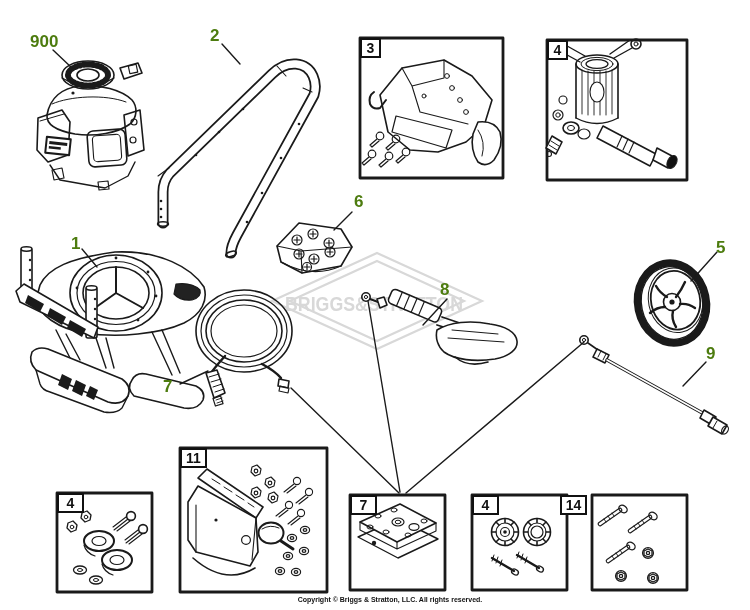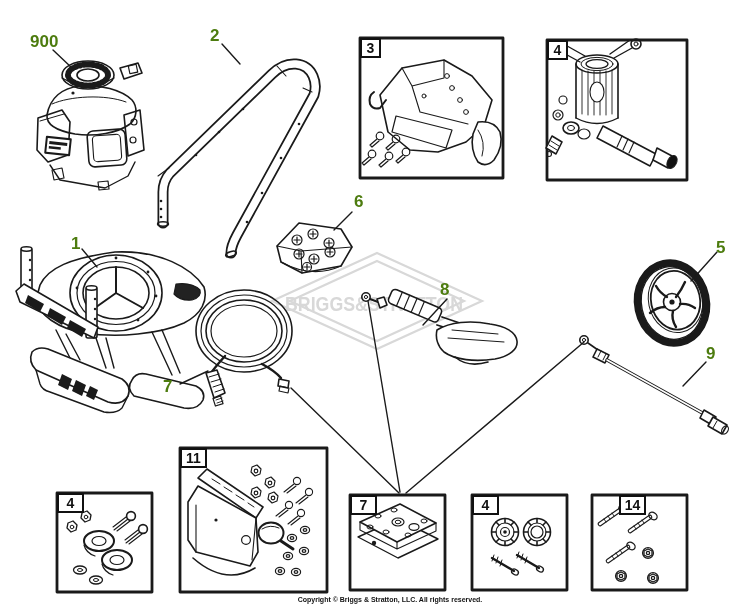--- a/index.html
+++ b/index.html
@@ -441,18 +441,18 @@
     </div>
   <div class="tag w2" style="left:180px;top:448px">
       <span>11</span>
     </div>
   <div class="tag w2" style="left:350px;top:495px">
       <span>7</span>
     </div>
   <div class="tag w2" style="left:472px;top:495px">
       <span>4</span>
     </div>
-  <div class="tag w2" style="left:619px;top:495px">
+  <div class="tag w2" style="left:560px;top:495px">
       <span>14</span>
     </div>
 
   <div class="copyright">Copyright © Briggs &amp; Stratton, LLC. All rights reserved.</div>
 </div>
 
 </body></html>

